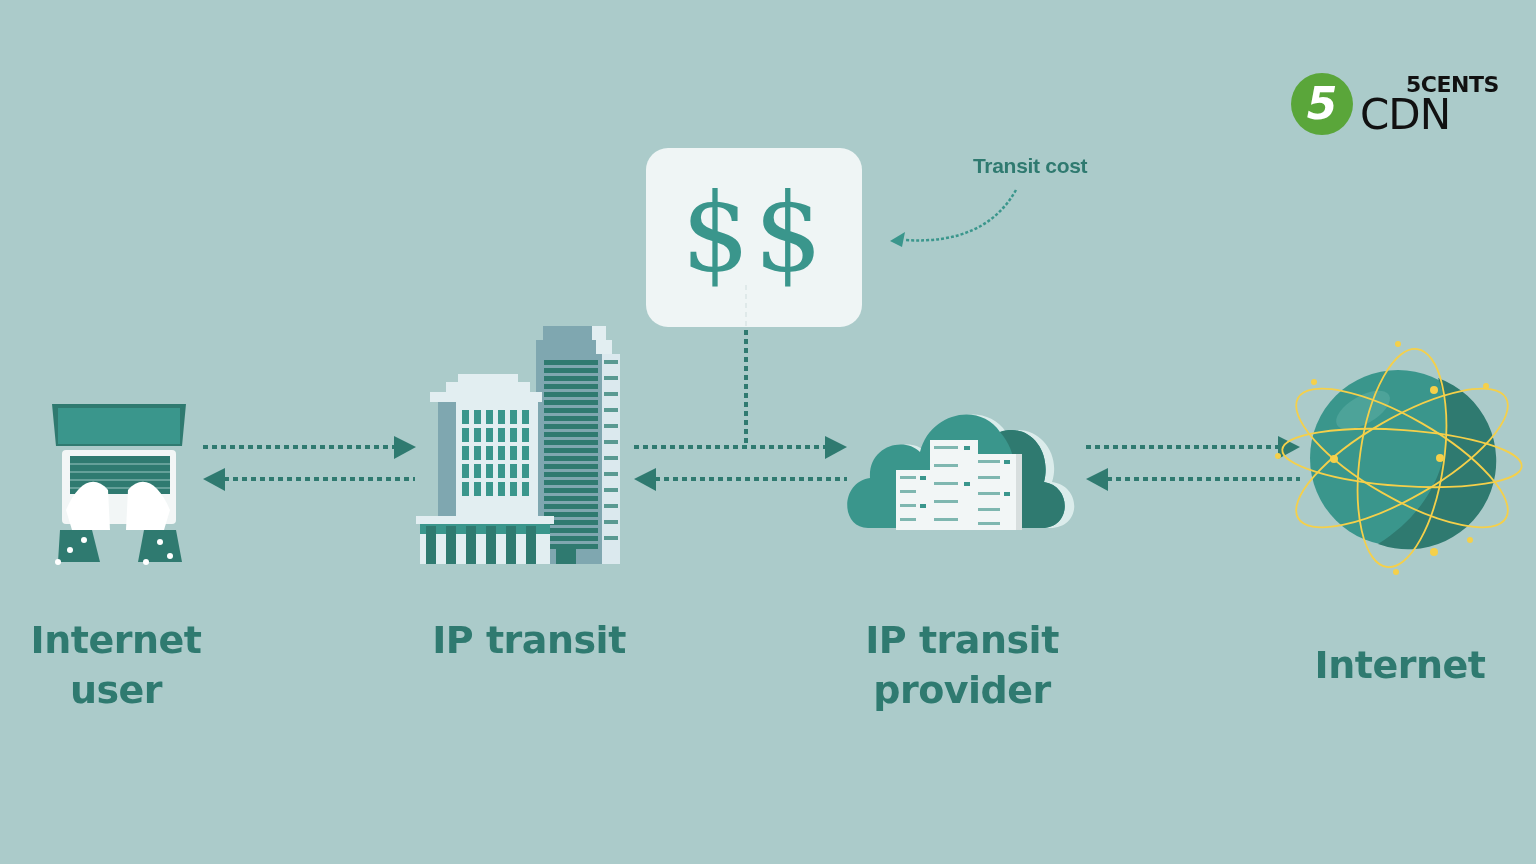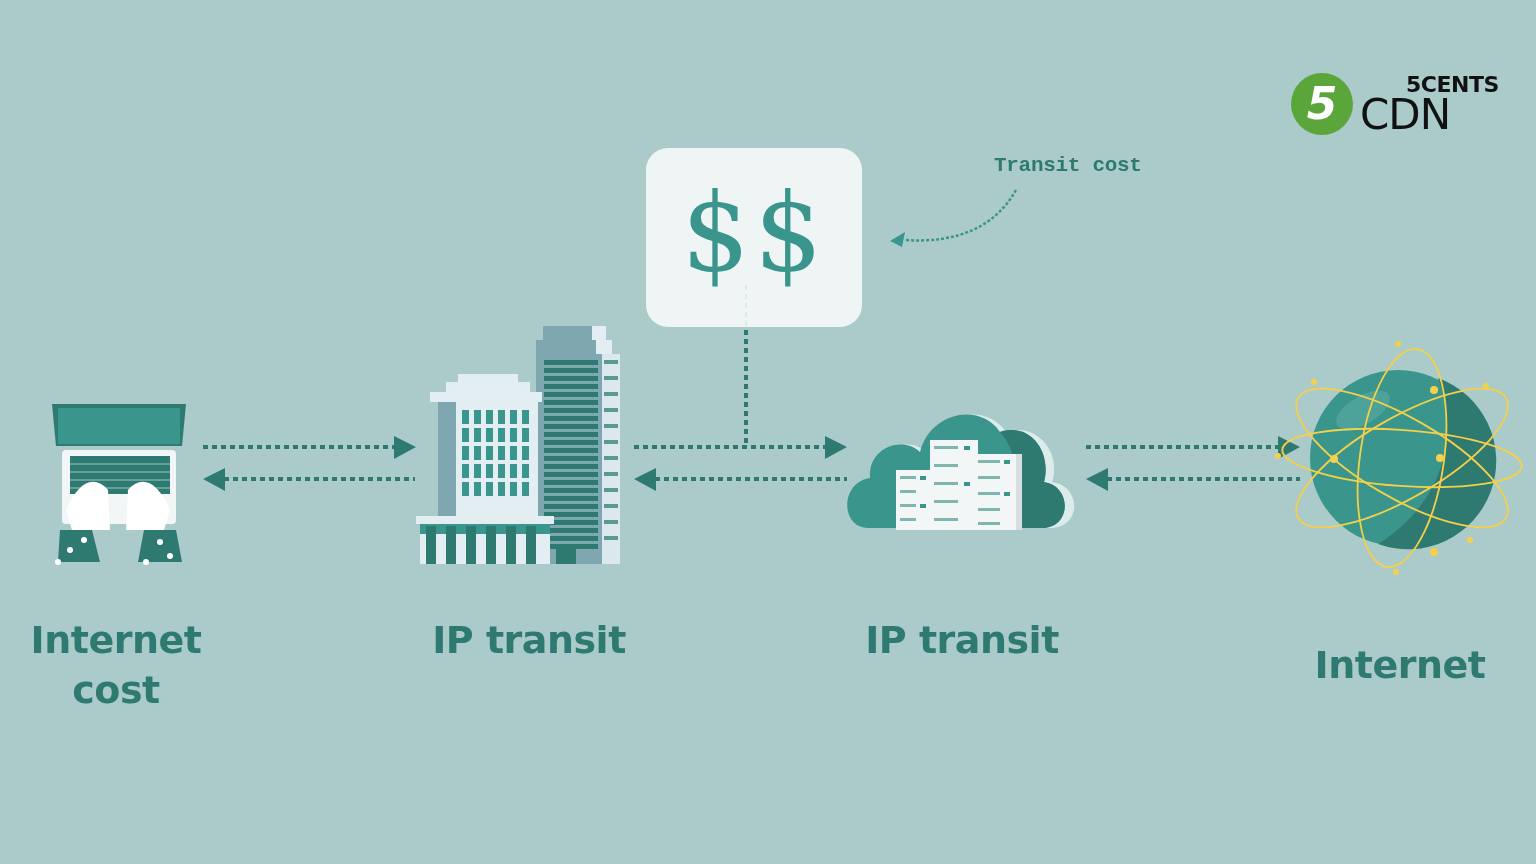--- a/index.html
+++ b/index.html
@@ -4,21 +4,21 @@
 <style>
   html,body{margin:0;padding:0;}
   body{width:1536px;height:864px;background:#abcbca;position:relative;overflow:hidden;font-family:"Liberation Sans",sans-serif;}
   .abs{position:absolute;}
   .label{position:absolute;color:#2f7a70;font-weight:bold;font-size:38px;line-height:50px;text-align:center;font-family:"DejaVu Sans",sans-serif;letter-spacing:-0.5px;}
   .logo-circle{position:absolute;left:1291px;top:73px;width:62px;height:62px;border-radius:50%;background:#5aa63a;color:#fff;font-weight:bold;font-style:italic;font-size:44px;line-height:62px;text-align:center;font-family:"DejaVu Sans",sans-serif;}
   .logo-top{position:absolute;left:1362px;top:72px;font-size:22px;font-weight:bold;color:#111;font-family:"DejaVu Sans",sans-serif;letter-spacing:-0.5px;margin-left:44px;}
   .logo-bottom{position:absolute;left:1360px;top:92px;font-size:42px;font-weight:normal;color:#111;font-family:"DejaVu Sans",sans-serif;line-height:46px;letter-spacing:-1px;}
   .cost-card{position:absolute;left:646px;top:148px;width:216px;height:179px;border-radius:22px;background:#eff5f5;}
   .dollars{position:absolute;left:0;top:20px;width:216px;text-align:center;font-family:"DejaVu Serif",serif;font-size:108px;color:#3a968c;letter-spacing:4px;line-height:130px;}
-  .transit-cost{position:absolute;left:994px;top:154px;font-size:21px;font-weight:bold;color:#2f7a70;font-family:Liberation Mono, monospace;letter-spacing:-0.3px;}
+  .transit-cost{position:absolute;left:973px;top:154px;font-size:21px;font-weight:bold;color:#2f7a70;font-family:Liberation Sans, sans-serif;letter-spacing:-0.3px;}
 </style>
 </head>
 <body>
 
 <div>
   <div class="logo-circle">5</div>
   <div class="logo-top">5CENTS</div>
   <div class="logo-bottom">CDN</div>
 </div>
 
@@ -231,23 +231,24 @@
       <circle cx="128" cy="232" r="3"></circle>
       <circle cx="10" cy="116" r="3"></circle>
       <circle cx="218" cy="46" r="3"></circle>
       <circle cx="46" cy="42" r="3"></circle>
       <circle cx="202" cy="200" r="3"></circle>
   </g>
 </svg>
 
 <div class="label" style="left:16px;top:615px;width:200px;">
   <div>Internet</div>
-  <div>cost</div>
+  <div>user</div>
 </div>
 <div class="label" style="left:400px;top:615px;width:258px;">
   <div>IP transit</div>
 </div>
 <div class="label" style="left:852px;top:615px;width:220px;">
   <div>IP transit</div>
+  <div>provider</div>
 </div>
 <div class="label" style="left:1300px;top:640px;width:200px;">
   <div>Internet</div>
 </div>
 
 </body></html>

